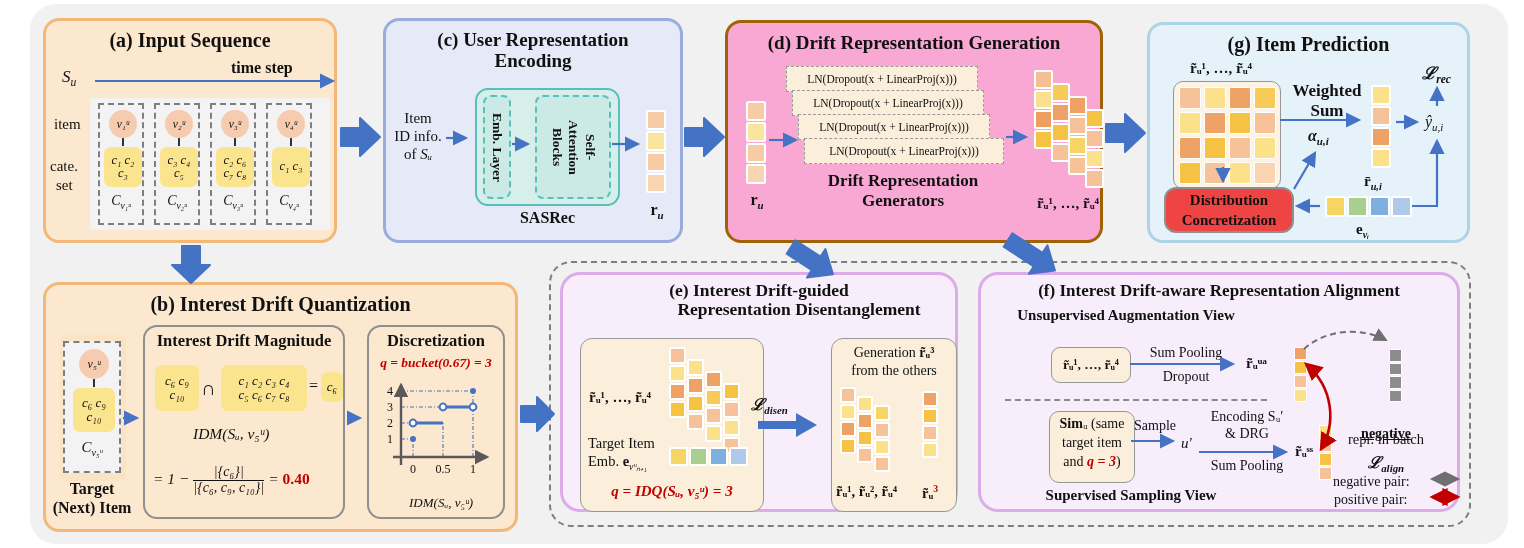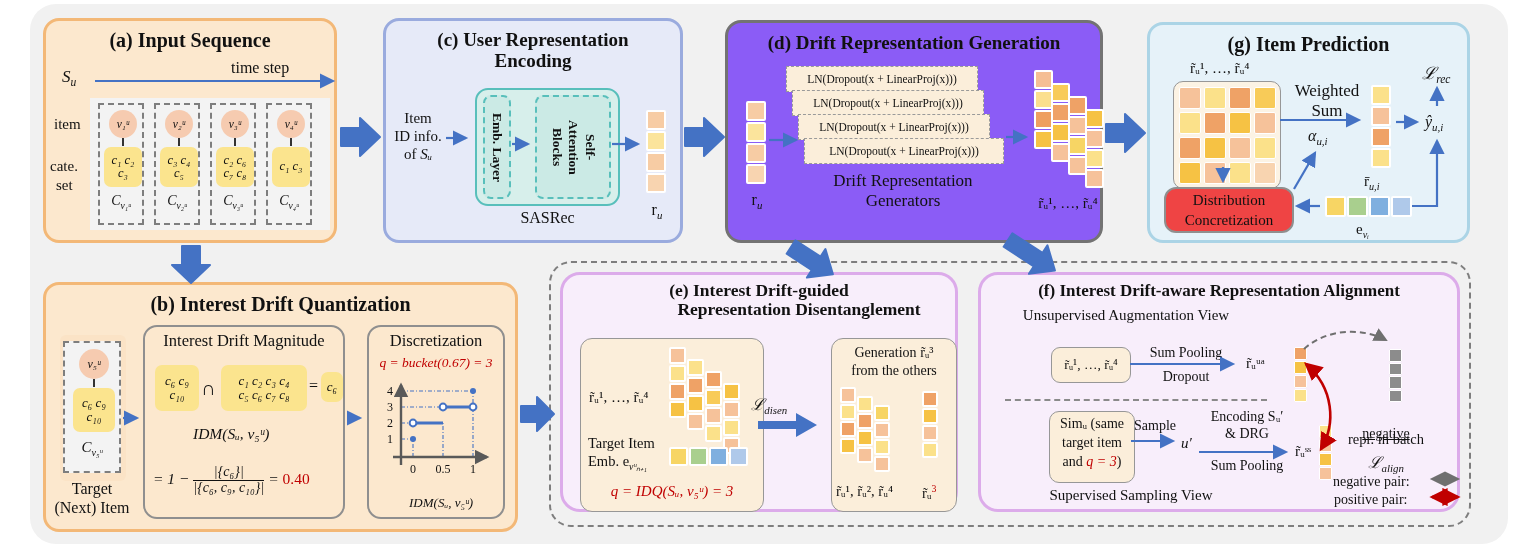--- a/index.html
+++ b/index.html
@@ -3,25 +3,25 @@
 <meta charset="utf-8">
 <style>
   html,body{margin:0;padding:0;}
   body{width:1524px;height:548px;position:relative;background:#fff;
        font-family:"Liberation Serif",serif;color:#111;overflow:hidden;}
   .abs{position:absolute;}
   .bg{left:30px;top:4px;width:1478px;height:540px;background:#F1F1F1;border-radius:26px;}
   .panel{position:absolute;border-radius:16px;box-sizing:border-box;}
   .pa{background:#FCE8CE;border:3px solid #F3B877;}
   .pc{background:#E6EAF8;border:3px solid #9AABDE;}
-  .pd{background:#8b5cf6;border:3px solid #737373;}
+  .pd{background:#f9a8d4;border:3px solid #a16207;}
   .pg{background:#E6F2F9;border:3px solid #ABD4E6;}
   .pp{background:#F8EEFB;border:3px solid #DCABEA;border-radius:20px;}
   .t{position:absolute;white-space:nowrap;}
-  .b{font-weight:normal;} .i{font-style:italic;} .red{color:#C00000;}
+  .b{font-weight:bold;} .i{font-style:italic;} .red{color:#C00000;}
   .ctr{text-align:center;}
   .ptitle{font-weight:bold;font-size:19px;text-align:center;white-space:nowrap;}
   sub{font-size:68%;} sup{font-size:68%;}
   .innerbox{position:absolute;border:2px solid #8F8F8F;border-radius:14px;box-sizing:border-box;}
   .cream{background:#FBEEDA;border:1.6px solid #979797;border-radius:12px;}
   .grayrect{position:absolute;background:#F3F3F3;}
   .dashcol{position:absolute;border:2px dashed #7E7E7E;background:#F3F3F3;box-sizing:border-box;}
   .circle{position:absolute;border-radius:50%;background:#F6CBB0;display:flex;align-items:center;justify-content:center;}
   .ybox{position:absolute;background:#FBE48E;border-radius:7px;display:flex;flex-direction:column;align-items:center;justify-content:center;line-height:1.05;}
   .vline{position:absolute;width:2px;background:#333;}

